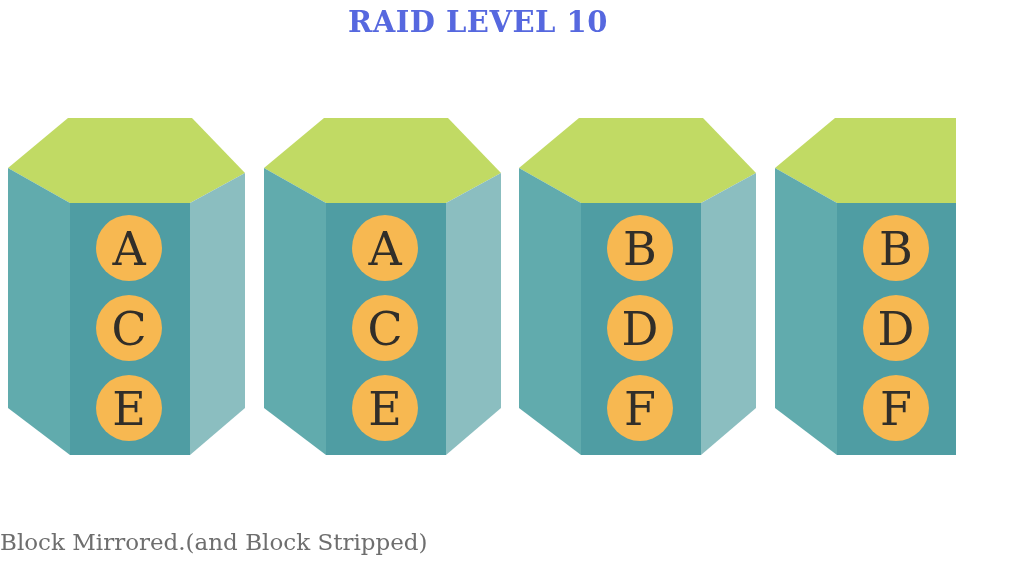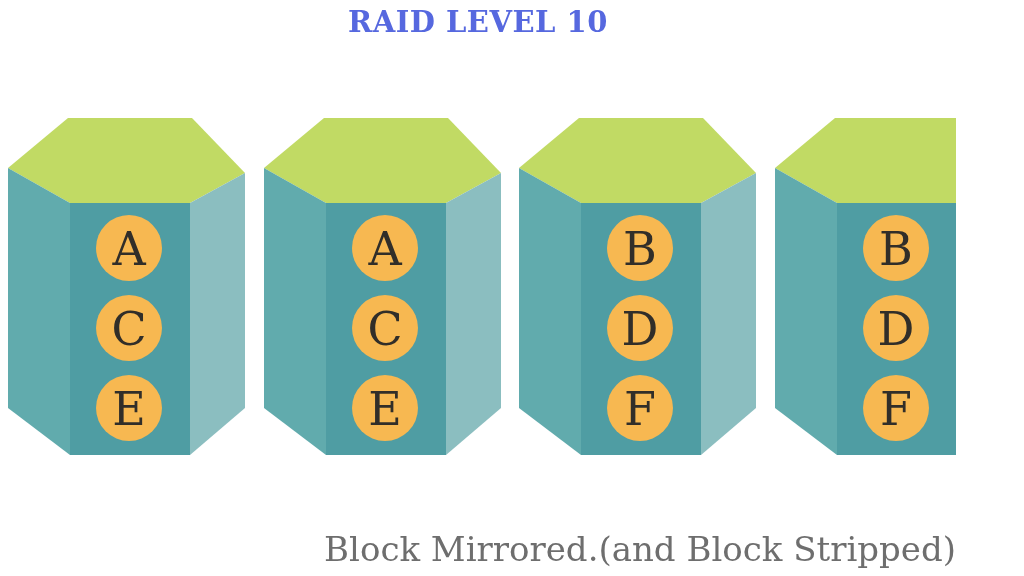--- a/index.html
+++ b/index.html
@@ -34,22 +34,22 @@
   .drive { display: block; flex: 0 0 auto; }
   .drive text {
     font-family: "DejaVu Serif", serif;
     font-size: 46px;
   }
   .caption {
     position: absolute;
     top: 529px;
     left: 0;
     width: 100%;
-    text-align: right;
-    font-size: 34px;
+    text-align: left;
+    font-size: 23px;
     color: var(--c-caption, #6e6e6e);
   }
 </style>
 </head>
 <body>
 
 <div class="page">
 
   <div class="title">RAID LEVEL 10</div>
 

